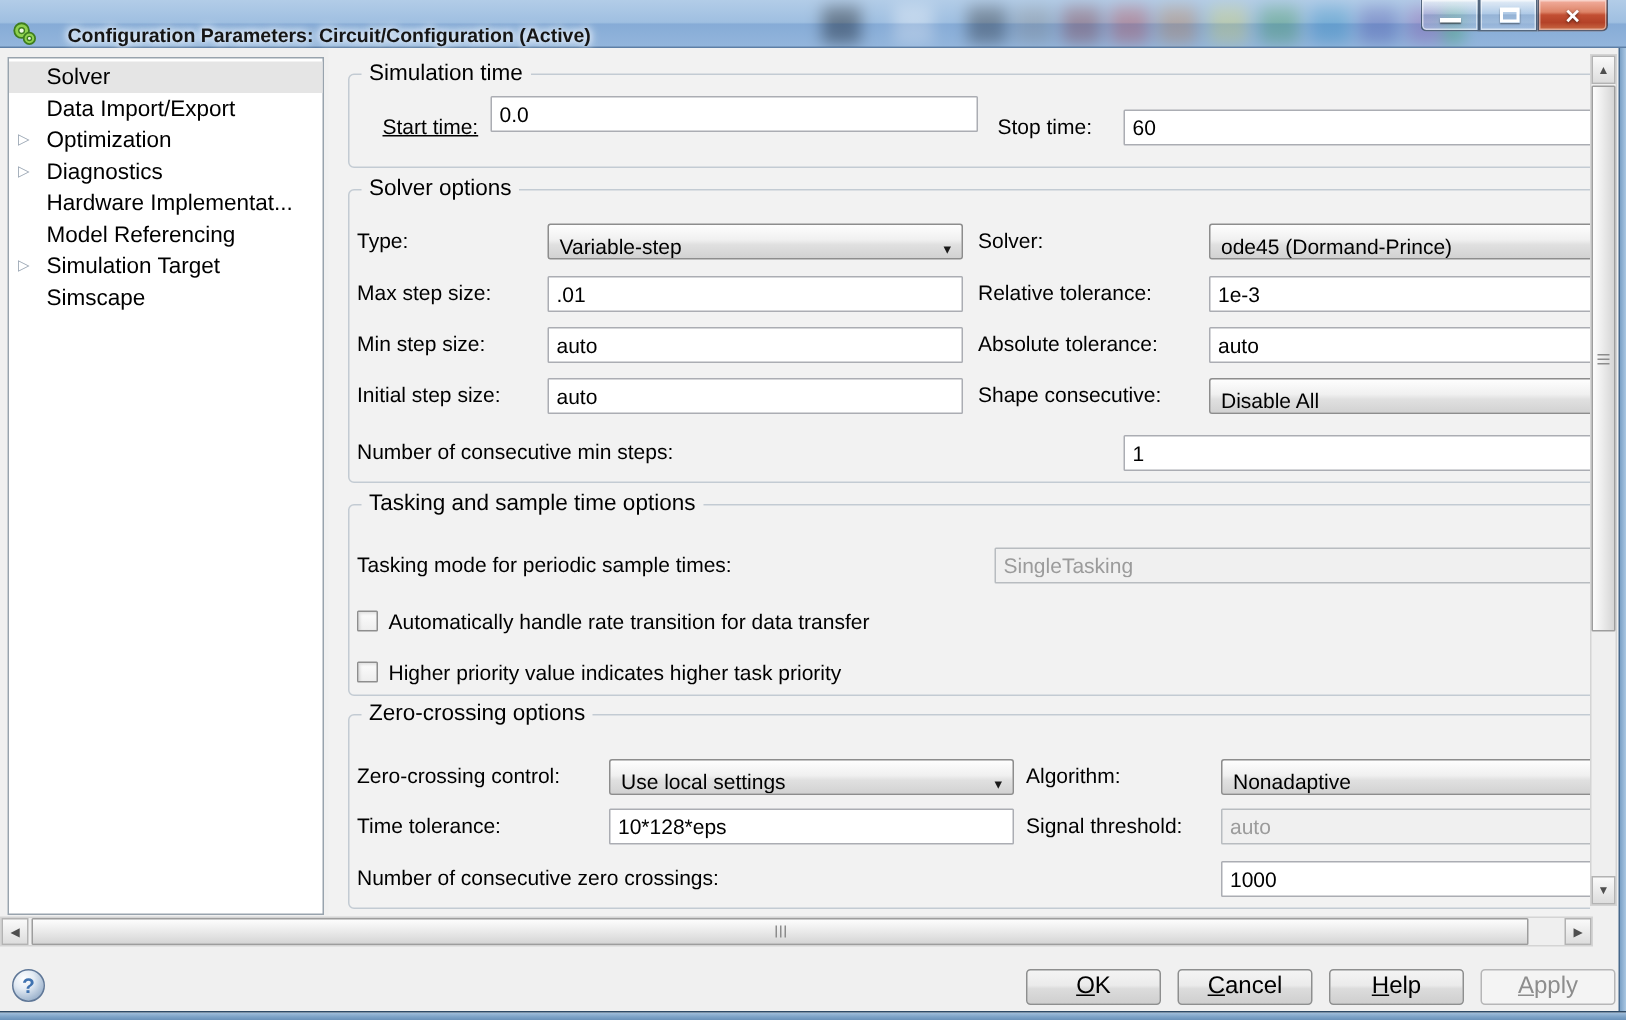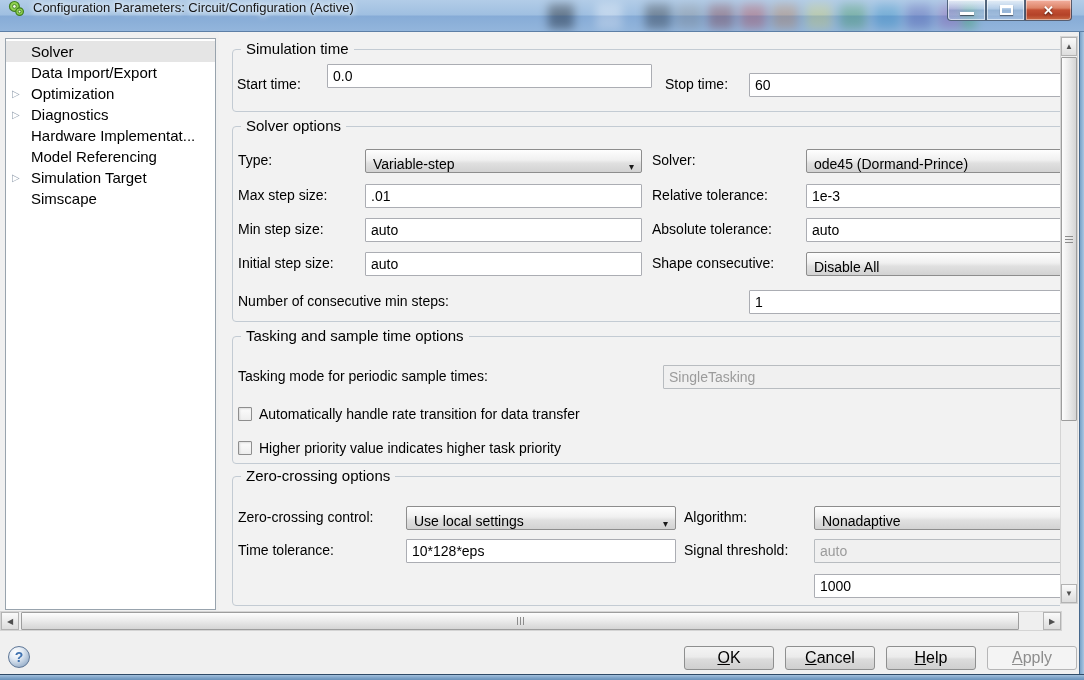--- a/index.html
+++ b/index.html
@@ -8,21 +8,21 @@
 
   .window { position:absolute; left:0; top:0; width:1084px; height:680px; background:#f0f0f0; }
 
   
   .titlebar { position:absolute; left:0; top:0; width:1084px; height:32px; background:#9ebedf; overflow:hidden; }
   .glass-blobs { position:absolute; inset:0; filter:blur(5px); }
   .blob { position:absolute; top:3px; width:26px; height:26px; border-radius:3px; }
   .glass-overlay { position:absolute; inset:0;
     background:linear-gradient(180deg, rgba(186,210,235,.72) 0%, rgba(160,192,226,.62) 48%, rgba(122,162,210,.66) 52%, rgba(140,176,218,.62) 100%);
     border-bottom:1px solid #5d7fa6; }
-  .title-left { position:absolute; left:8px; top:0; height:31px; display:flex; align-items:flex-start; gap:8px; z-index:3; }
+  .title-left { position:absolute; left:8px; top:0; height:31px; display:flex; align-items:flex-end; gap:20px; z-index:3;font-weight:bold; }
   .app-icon { width:17px; height:17px; display:block; }
   .title-text { font-size:13px; color:#151515; white-space:nowrap;
     text-shadow:0 0 4px #e8f1fa, 0 0 6px #e8f1fa, 0 0 8px #e8f1fa; }
 
   .win-controls { position:absolute; right:12px; top:0; height:22px; display:flex; z-index:4; }
   .win-btn { width:39px; height:21px; border:1px solid rgba(60,80,105,.85); border-top:none;
     background:linear-gradient(180deg, rgba(255,255,255,.65), rgba(205,220,240,.25) 45%, rgba(120,150,190,.35) 50%, rgba(185,205,230,.55));
     box-shadow:inset 0 0 0 1px rgba(255,255,255,.55); position:relative; cursor:default; }
   .win-btn.min { border-radius:0 0 0 4px; }
   .win-btn.close { width:47px; border-radius:0 0 4px 0;
@@ -154,21 +154,21 @@
         <div class="tree-item"><span>Model Referencing</span></div>
         <div class="tree-item"><span class="expand-arrow">▷</span><span>Simulation Target</span></div>
         <div class="tree-item"><span>Simscape</span></div>
       </div>
     </div>
 
     <div class="main">
 
       <div class="group" style="left:13px; top:17px; width:850px; height:63px;">
         <span class="legend">Simulation time</span>
-        <div class="flabel" style="left:4px; top:26px;">Start time:</div>
+        <div class="flabel" style="left:22px; top:26px;text-decoration:underline;">Start time:</div>
         <input class="tinput" style="left: 94px; top: 14px; width: 325px;" value="0.0">
         <div class="flabel" style="left:432px; top:26px;">Stop time:</div>
         <input class="tinput" style="left: 516px; top: 23px; width: 560px;" value="60">
       </div>
 
       <div class="group" style="left:13px; top:94px; width:850px; height:196px;">
         <span class="legend">Solver options</span>
 
         <div class="flabel" style="left:5px; top:25px;">Type:</div>
         <div class="combo" style="left:132px; top:22px; width:277px;">
@@ -225,20 +225,21 @@
         <div class="flabel" style="left:451px; top:32px;">Algorithm:</div>
         <div class="combo" style="left:581px; top:29px; width:560px;">
           <span>Nonadaptive</span>
         </div>
 
         <div class="flabel" style="left:5px; top:65px;">Time tolerance:</div>
         <input class="tinput" style="left: 173px; top: 62px; width: 270px;" value="10*128*eps">
         <div class="flabel" style="left:451px; top:65px;">Signal threshold:</div>
         <input class="tinput disabled" style="left: 581px; top: 62px; width: 560px;" disabled="" value="auto">
 
+        <div class="flabel" style="left:5px; top:100px;">Number of consecutive zero crossings:</div>
         <input class="tinput" style="left: 581px; top: 97px; width: 560px;" value="1000">
       </div>
     </div>
 
     <div class="vscroll">
       <div class="scroll-btn" style="top:0;">
           <span>▲</span>
         </div>
       <div class="vthumb">
           <i></i>

